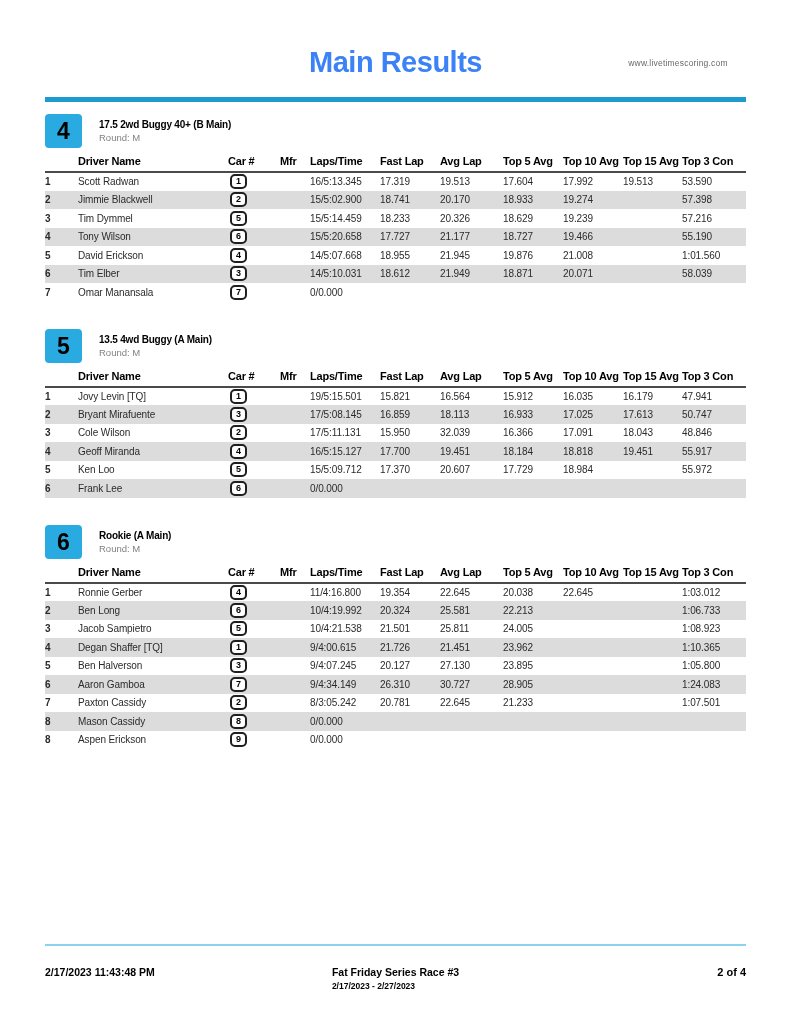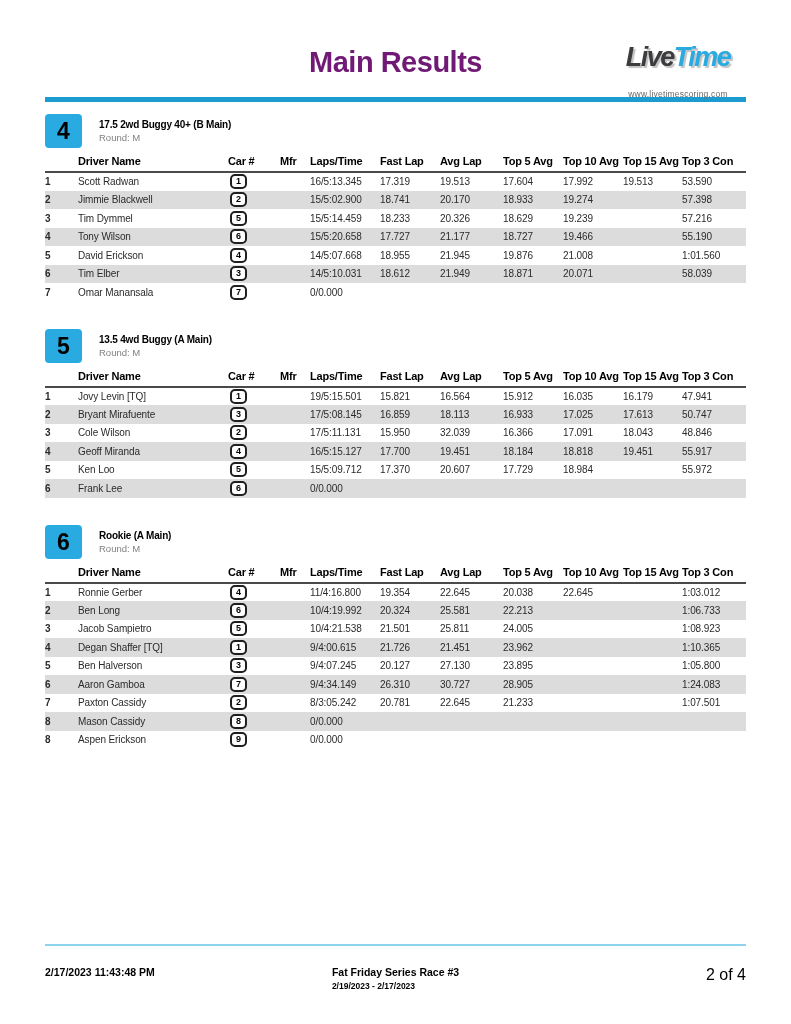--- a/index.html
+++ b/index.html
@@ -7,21 +7,21 @@
   }
   *{margin:0;padding:0;box-sizing:border-box;}
   html,body{background:#fff;}
   body{
     width:791px;height:1024px;position:relative;overflow:hidden;
     font-family:"Liberation Sans",sans-serif;color:#1a1a1a;
   }
   .header{position:relative;height:97px;}
   .title{
     text-align:center;padding-top:46px;font-size:29px;font-weight:bold;
-    letter-spacing:-0.5px;color:#701a75;
+    letter-spacing:-0.5px;color:#3b82f6;
   }
   .logo{position:absolute;top:42px;right:28px;text-align:center;width:170px;}
   .logo-wordmark{
     font-style:italic;font-weight:bold;font-size:27px;letter-spacing:-1.5px;
     text-shadow:2px 2px 1px rgba(120,120,120,0.45);white-space:nowrap;
   }
   .logo-live{color:#3c3c3e;}
   .logo-time{color:var(--accent);}
   .logo-url{font-size:8.5px;color:#6a6a6a;margin-top:16px;letter-spacing:0.2px;}
   .top-rule{height:5px;background:var(--rule);margin:0 45px;}
@@ -55,29 +55,28 @@
   }
   .footer{
     position:absolute;top:944px;left:45px;width:701px;
     border-top:2px solid var(--footer-rule);padding-top:20px;
   }
   .footer-grid{display:grid;grid-template-columns:1fr auto 1fr;align-items:start;}
   .footer-left{justify-self:start;font-size:10.5px;font-weight:bold;color:#000;}
   .footer-center{text-align:left;}
   .footer-event{font-size:10.5px;font-weight:bold;color:#000;}
   .footer-dates{font-size:8.5px;font-weight:bold;color:#000;margin-top:3px;}
-  .footer-right{justify-self:end;font-size:16px;font-weight:normal;color:#000;}
+  .footer-right{justify-self:end;font-size:11px;font-weight:bold;color:#000;}
 </style>
 </head>
 <body>
 
 <div class="header">
   <div class="title">Main Results</div>
   <div class="logo">
-    <div class="logo-wordmark"><span class="logo-live">Live</span><span class="logo-time">Time</span></div>
     <div class="logo-url">www.livetimescoring.com</div>
   </div>
 </div>
 <div class="top-rule"></div>
 
 <div id="sections">
     <section>
       <div class="sec-head">
         <div class="race-badge">4</div>
         <div class="sec-titles">
@@ -486,17 +485,17 @@
         </tbody>
       </table>
     </section>
   </div>
 
 <div class="footer">
   <div class="footer-grid">
     <div class="footer-left">2/17/2023 11:43:48 PM</div>
     <div class="footer-center">
       <div class="footer-event">Fat Friday Series Race #3</div>
-      <div class="footer-dates">2/19/2023 - 2/17/2023</div>
+      <div class="footer-dates">2/17/2023 - 2/27/2023</div>
     </div>
     <div class="footer-right">2 of 4</div>
   </div>
 </div>
 
 </body></html>

